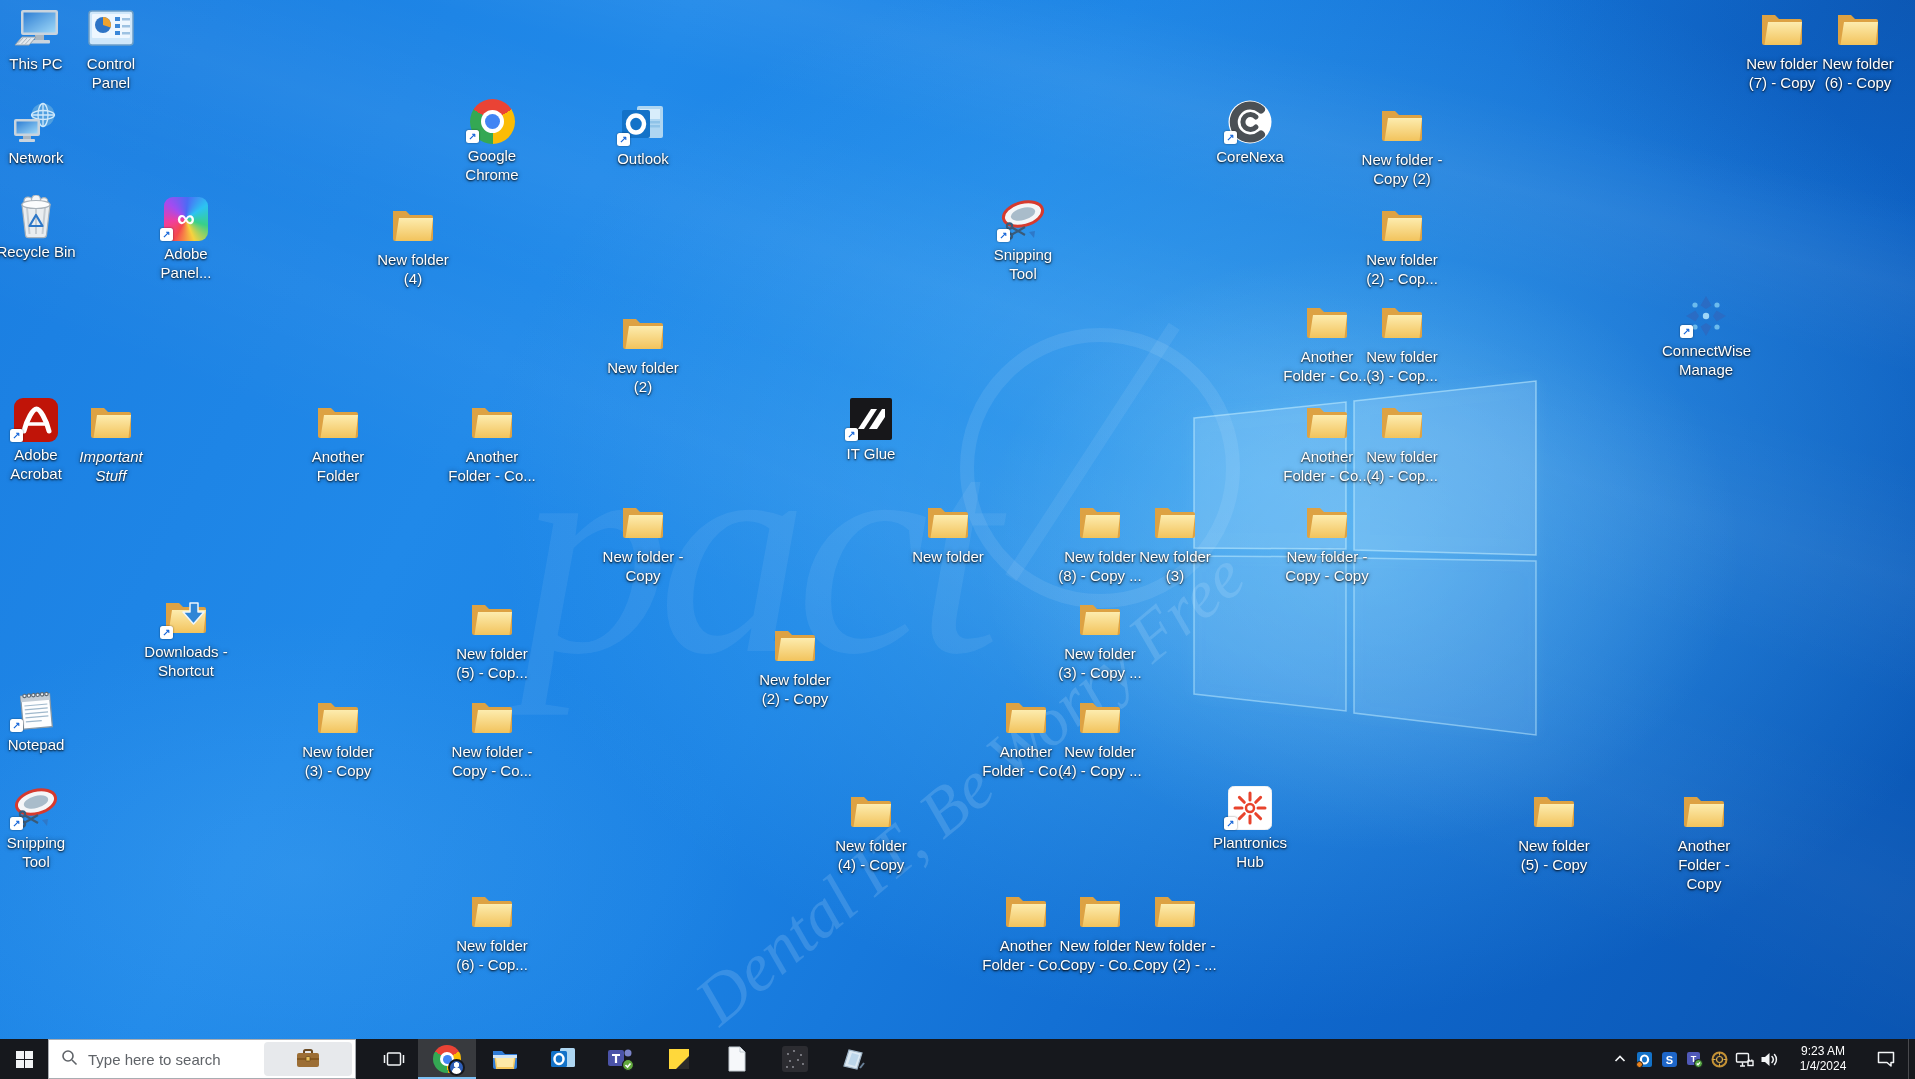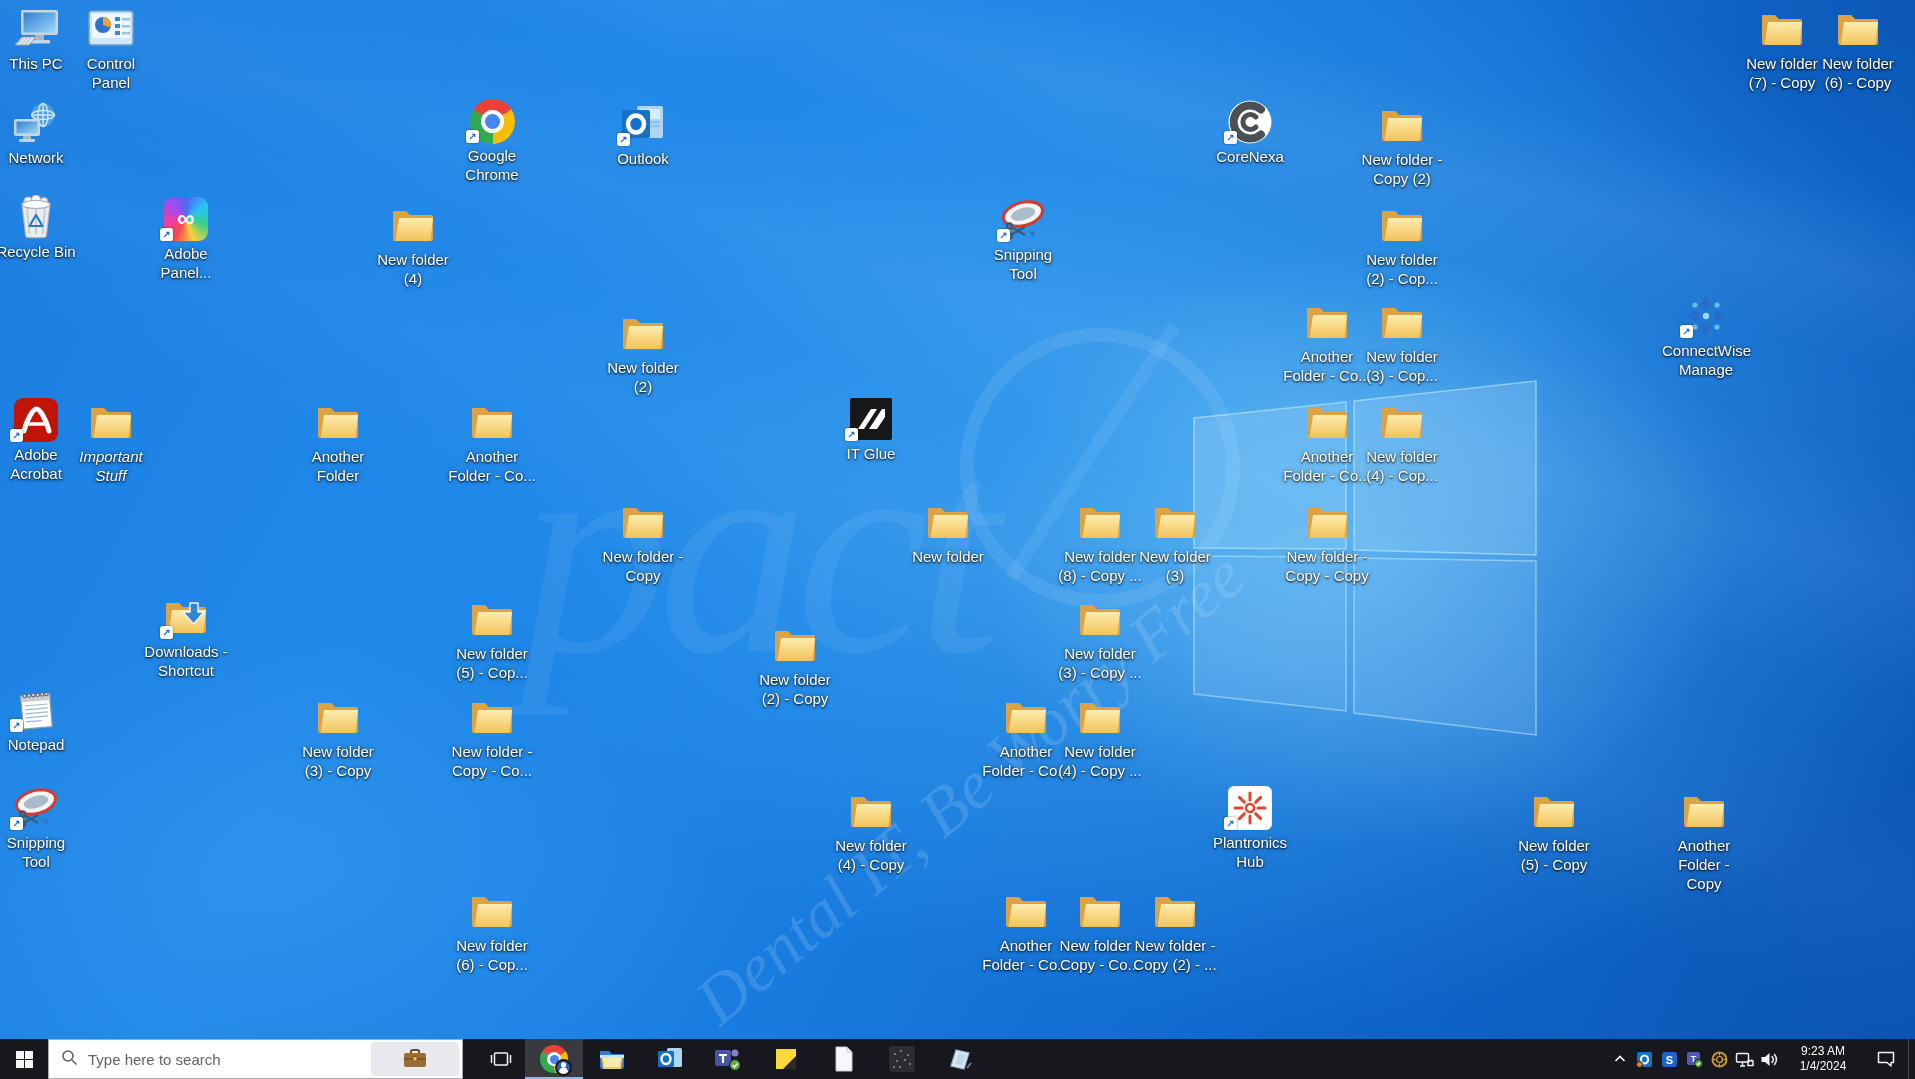--- a/index.html
+++ b/index.html
@@ -41,21 +41,21 @@
   .chr{width:45px;height:45px;border-radius:50%;
     background:conic-gradient(from 302.5deg,#ea4335 0deg 115deg,#fbbc05 115deg 235deg,#34a853 235deg 360deg);}
   .chr .chrw{width:23px;height:23px;background:#fff;border-radius:50%;margin:11px auto;display:flex;}
   .chr .chrb{width:15px;height:15px;background:#4285f4;border-radius:50%;margin:auto;}
   
   #taskbar{position:absolute;left:0;bottom:0;width:1915px;height:40px;background:#16181d;display:flex;align-items:stretch;z-index:10;}
   .tb-btn{width:58px;display:flex;align-items:center;justify-content:center;position:relative;}
   .tb-btn.active{background:rgba(255,255,255,.15);box-shadow:inset 0 -2px 0 #7cc0f4;}
   #start{width:48px;}
   #taskview{width:48px;margin-left:14px;}
-  #searchbox{width:415px;background:#fff;border:1px solid #a9adb2;box-sizing:border-box;display:flex;align-items:center;padding-left:12px;}
+  #searchbox{width:308px;background:#fff;border:1px solid #a9adb2;box-sizing:border-box;display:flex;align-items:center;padding-left:12px;}
   #searchbox .ph{color:#5f6368;font-size:15px;margin-left:10px;white-space:nowrap;}
   #searchbox .bing{margin-left:auto;margin-right:3px;width:88px;height:34px;border-radius:4px;background:#e7e9ec;
     display:flex;align-items:center;justify-content:center;}
   .flex-sp{flex:1;}
   #tray{display:flex;align-items:center;}
   .tray-btn{width:25px;height:40px;display:flex;align-items:center;justify-content:center;}
   #clock{display:flex;flex-direction:column;justify-content:center;align-items:center;color:#fff;
     font-size:12px;line-height:15px;padding:8px 8px;min-width:66px;}
   #action{width:44px;}
   #showdesk{width:6px;border-left:1px solid rgba(255,255,255,.22);}

